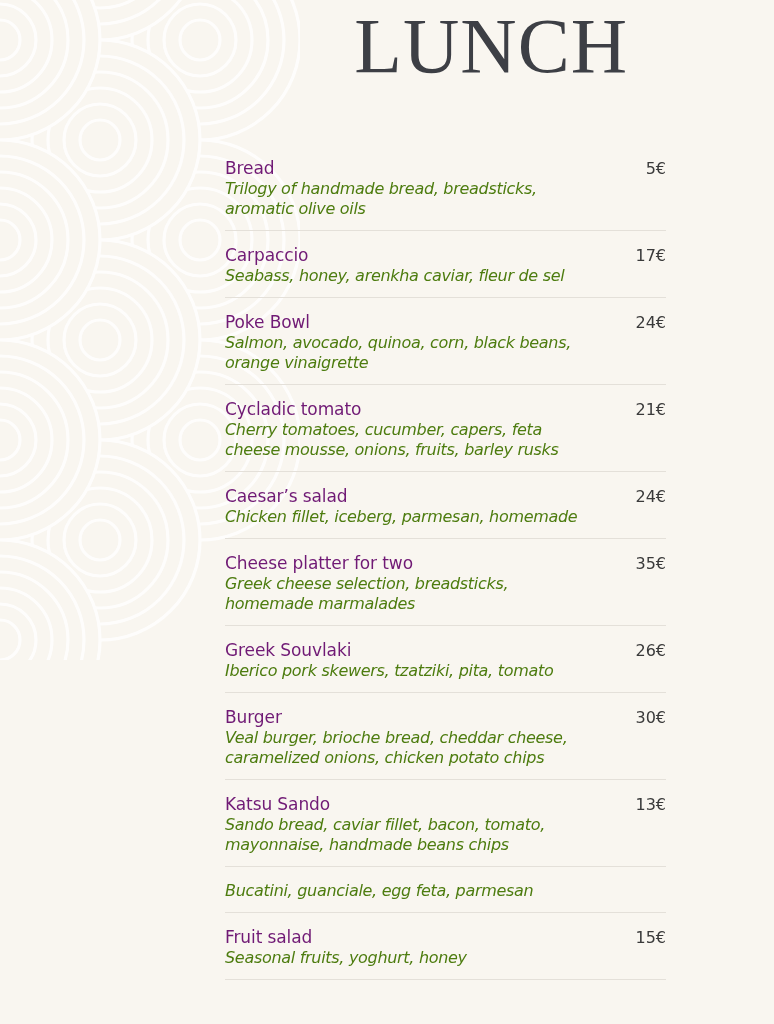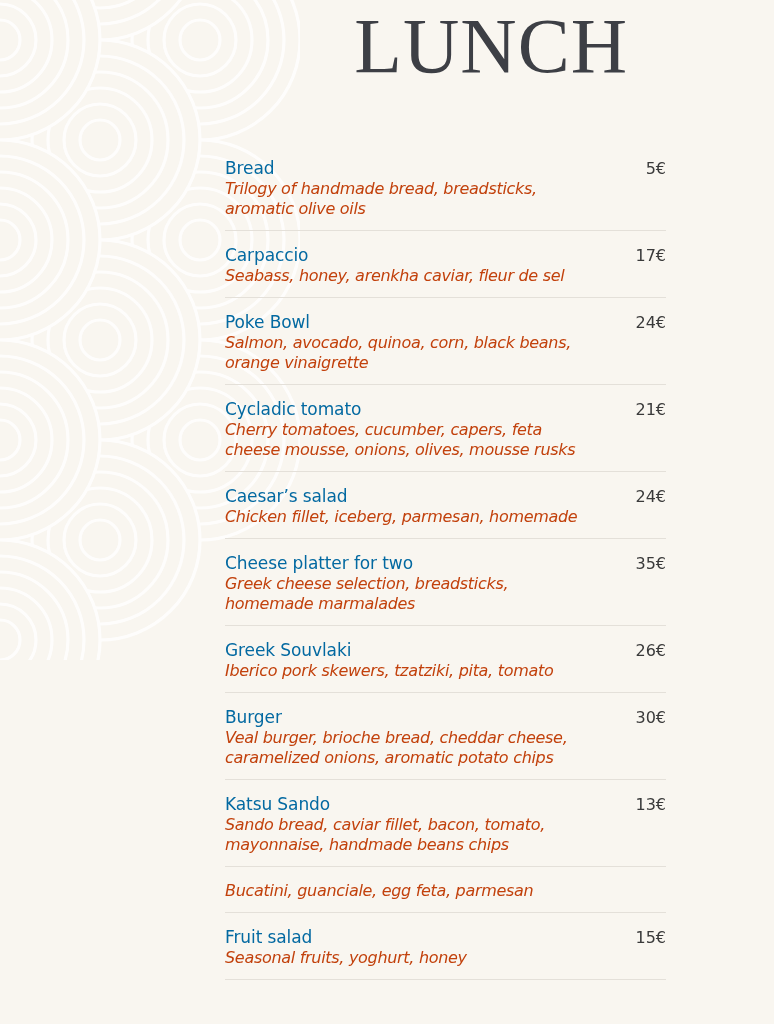--- a/index.html
+++ b/index.html
@@ -48,34 +48,34 @@
       padding: 0;
     }
     .item .row {
       display: flex;
       justify-content: space-between;
       align-items: baseline;
     }
     .item .name {
       font-size: 17px;
       line-height: 21px;
-      color: #0369a1;
+      color: #701a75;
       font-family: "DejaVu Sans", sans-serif;
       letter-spacing: -0.1px;
     }
     .item .price {
       font-size: 16px;
       line-height: 21px;
       color: #3a3a3a;
       font-family: "DejaVu Sans", sans-serif;
     }
     .item .desc {
       font-size: 16px;
       line-height: 20px;
-      color: #c2410c;
+      color: #4d7c0f;
       font-style: italic;
       font-family: "DejaVu Sans", sans-serif;
       letter-spacing: -0.3px;
       width: 370px;
     }
     .divider {
       height: 1px;
       background: #e4e0d9;
       margin: 11px 0 14px 0;
       width: 441px;
@@ -197,21 +197,21 @@
     <div class="desc">orange vinaigrette</div>
   </div>
   <div class="divider"></div>
 
   <div class="item">
     <div class="row">
       <span class="name">Cycladic tomato</span>
       <span class="price">21€</span>
     </div>
     <div class="desc">Cherry tomatoes, cucumber, capers, feta</div>
-    <div class="desc">cheese mousse, onions, olives, mousse rusks</div>
+    <div class="desc">cheese mousse, onions, fruits, barley rusks</div>
   </div>
   <div class="divider"></div>
 
   <div class="item">
     <div class="row">
       <span class="name">Caesar’s salad</span>
       <span class="price">24€</span>
     </div>
     <div class="desc">Chicken fillet, iceberg, parmesan, homemade</div>
   </div>
@@ -235,21 +235,21 @@
     <div class="desc">Iberico pork skewers, tzatziki, pita, tomato</div>
   </div>
   <div class="divider"></div>
 
   <div class="item">
     <div class="row">
       <span class="name">Burger</span>
       <span class="price">30€</span>
     </div>
     <div class="desc">Veal burger, brioche bread, cheddar cheese,</div>
-    <div class="desc">caramelized onions, aromatic potato chips</div>
+    <div class="desc">caramelized onions, chicken potato chips</div>
   </div>
   <div class="divider"></div>
 
   <div class="item">
     <div class="row">
       <span class="name">Katsu Sando</span>
       <span class="price">13€</span>
     </div>
     <div class="desc">Sando bread, caviar fillet, bacon, tomato,</div>
     <div class="desc">mayonnaise, handmade beans chips</div>

